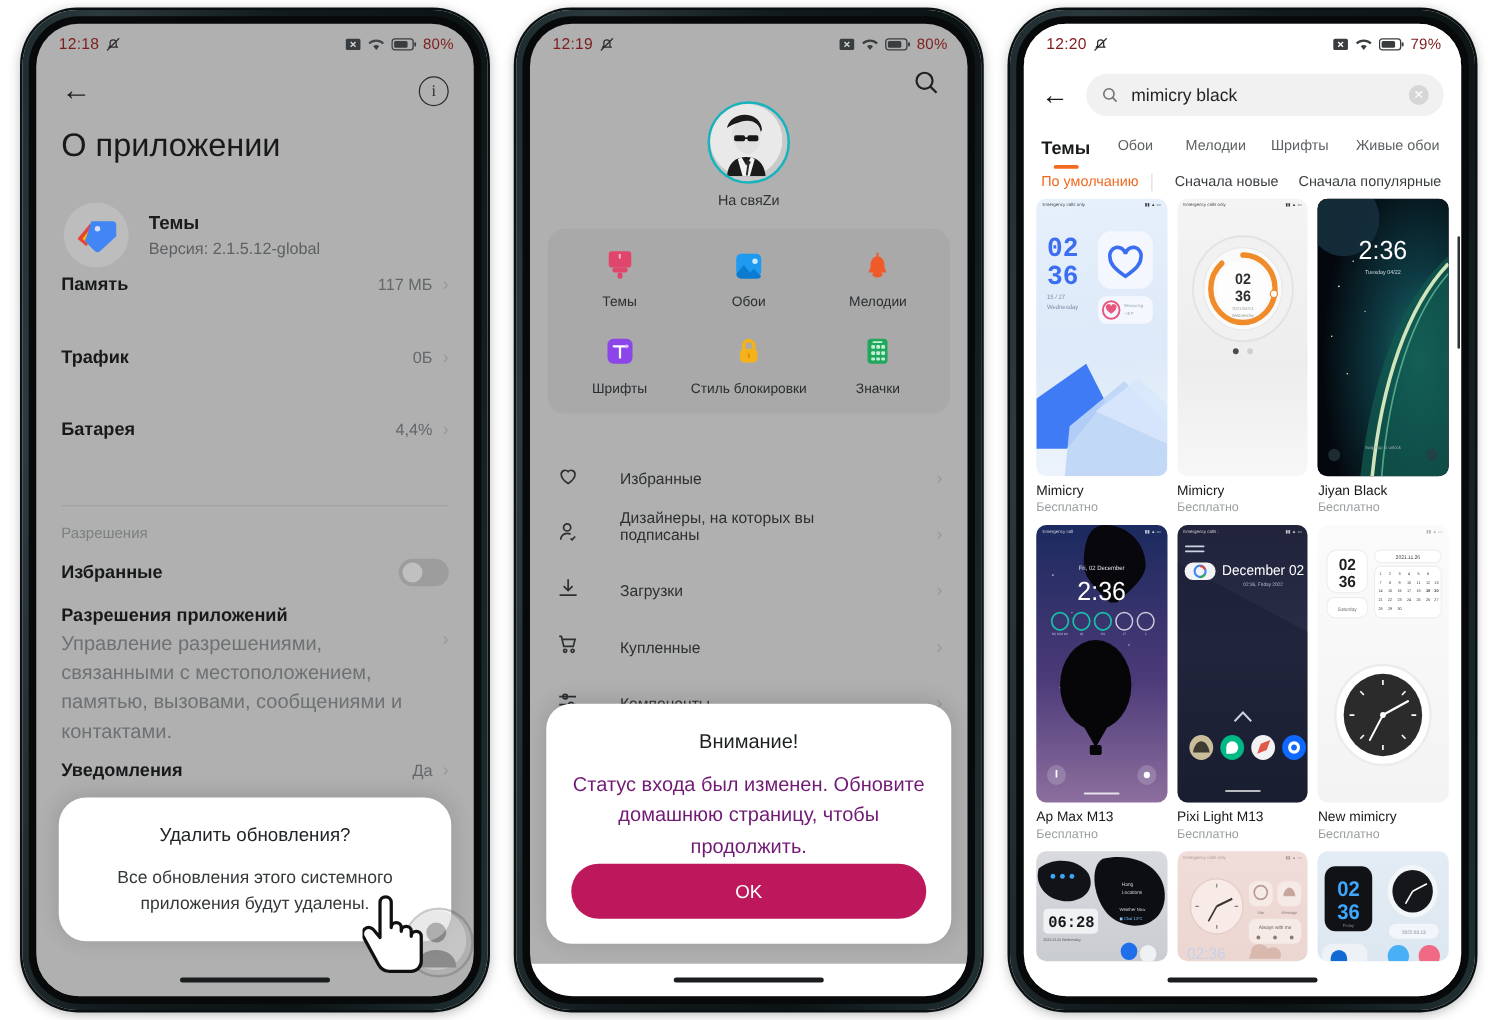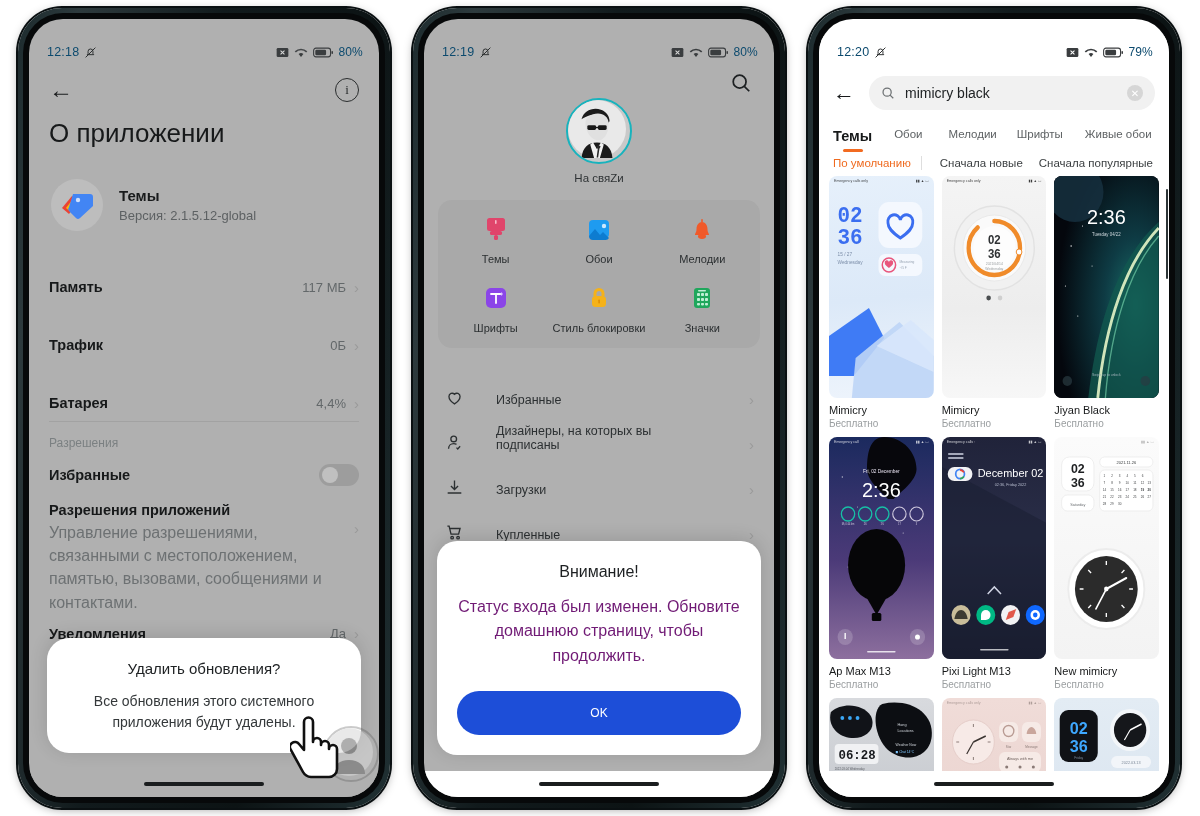--- a/index.html
+++ b/index.html
@@ -14,42 +14,42 @@
          background:linear-gradient(120deg,#18c2c8 0%,#0e7f86 20%,#0b3d42 45%,#15a7ad 78%,#0c5f66 100%);z-index:-1;}
   .phone .bezel{position:absolute;inset:5px;border-radius:40px;background:#07090a;}
   .screen{position:absolute;left:11px;top:11px;right:11px;bottom:11px;border-radius:34px;
           background:#b0b0b0;overflow:hidden;}
   #phone1{left:18px;}
   #phone2{left:413px;}
   #phone3{left:808px;}
 
   
   .statusbar{height:28px;display:flex;align-items:center;justify-content:space-between;
-             padding:2px 16px 0 18px;font-size:12.5px;color:#0c4a6e;letter-spacing:.2px;margin-top:17px;}
+             padding:2px 16px 0 18px;font-size:12.5px;color:#7f1d1d;letter-spacing:.2px;}
   .sb-left{display:flex;align-items:center;gap:5px;font-weight:500;}
   .sb-right{display:flex;align-items:center;gap:5px;}
   .sb-right .pct{font-size:12px;font-weight:500;}
   .icn{display:inline-flex;align-items:center;justify-content:center;}
 
   
   .white{background:#ffffff;}
   .chev{color:#9a9a9a;font-size:15px;line-height:1;}
 
   
   .p1-top{display:flex;align-items:center;justify-content:space-between;padding:12px 20px 2px 20px;}
   .p1-back{font-size:24px;color:#17191a;line-height:1;cursor:pointer;}
   .p1-info{width:22px;height:22px;border:1.6px solid #2a2d2e;border-radius:50%;
            display:flex;align-items:center;justify-content:center;font-size:13px;
            font-family:"Liberation Serif",serif;color:#2a2d2e;}
   .p1-title{font-size:26px;color:#17191a;padding:14px 20px 0 20px;font-weight:400;}
   .p1-app{display:flex;align-items:center;gap:16px;padding:30px 20px 6px 22px;}
   .p1-appicon{width:52px;height:52px;border-radius:50%;background:#bdbdbd;position:relative;flex:none;}
   .p1-appname{font-size:15px;font-weight:bold;color:#191b1c;}
   .p1-appver{font-size:13px;color:#5d6163;margin-top:4px;}
-  .p1-row{display:flex;align-items:flex-end;justify-content:space-between;
+  .p1-row{display:flex;align-items:flex-start;justify-content:space-between;
           padding:0 20px;height:58px;border-bottom:0;}
   .p1-row .lbl{font-size:14.5px;font-weight:bold;color:#17191a;}
   .p1-row .val{font-size:13px;color:#63686a;display:flex;align-items:center;gap:8px;}
   .p1-sep{height:1px;background:#a2a2a2;margin:10px 20px 0 20px;}
   .p1-sect{font-size:12px;color:#7b8082;padding:14px 20px 6px 20px;}
   .p1-toggle-row{display:flex;align-items:center;justify-content:space-between;padding:8px 20px 10px 20px;}
   .p1-toggle{width:40px;height:22px;border-radius:11px;background:#9d9d9d;position:relative;}
   .p1-toggle i{position:absolute;left:3px;top:3px;width:16px;height:16px;border-radius:50%;background:#c0c0c0;}
   .p1-perm{padding:6px 20px 0 20px;position:relative;}
   .p1-perm .h{font-size:14.5px;font-weight:bold;color:#17191a;}
@@ -82,22 +82,22 @@
   .p2-ico{width:30px;height:30px;border-radius:8px;display:flex;align-items:center;justify-content:center;}
   .p2-cell span{font-size:11px;color:#2b2f31;}
   .p2-list{margin-top:14px;}
   .p2-item{display:flex;align-items:flex-end;gap:32px;height:45px;padding:0 20px;}
   .p2-item .t{font-size:12.5px;color:#2c3032;flex:1;}
   .p2-item .ic{width:20px;height:20px;display:flex;align-items:center;justify-content:center;color:#2c3032;}
   .dlg2{position:absolute;left:13px;right:13px;bottom:42px;background:#fff;border-radius:20px;
         padding:22px 20px 20px 20px;box-shadow:0 -2px 18px rgba(0,0,0,.14);text-align:center;}
   .dlg2 .t{font-size:16px;color:#1d2022;}
   .dlg2 .m{font-size:16px;color:#701a75;line-height:1.55;margin-top:14px;}
-  .dlg2 .ok{margin-top:22px;height:44px;border-radius:22px;background:#1d4ed8;color:#fff;
-            display:flex;align-items:center;justify-content:center;font-size:12px;}
+  .dlg2 .ok{height:44px;border-radius:22px;background:#be185d;color:#fff;
+            display:flex;align-items:center;justify-content:center;font-size:15px;}
   .p3-searchrow{display:flex;align-items:center;gap:14px;padding:10px 14px 8px 14px;}
   .p3-back{font-size:22px;color:#17191a;line-height:1;}
   .p3-field{flex:1;height:34px;background:#f1f1f1;border-radius:17px;display:flex;align-items:center;
             gap:10px;padding:0 12px;}
   .p3-field .q{font-size:14px;color:#202325;flex:1;}
   .p3-clear{width:16px;height:16px;border-radius:50%;background:#d6d6d6;color:#fff;font-size:10px;
             display:flex;align-items:center;justify-content:center;flex:none;}
   .p3-tabs{display:flex;align-items:flex-start;gap:0;padding:6px 8px 0 14px;}
   .p3-tab{font-size:11.5px;color:#5e6264;padding:4px 10px 0 0;flex:none;}
   .p3-tab.first{font-size:14.5px;font-weight:bold;color:#17191a;display:flex;flex-direction:column;

